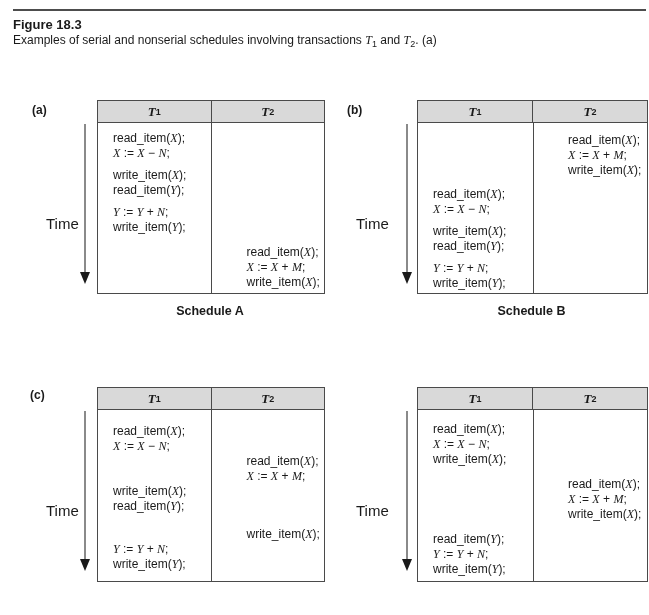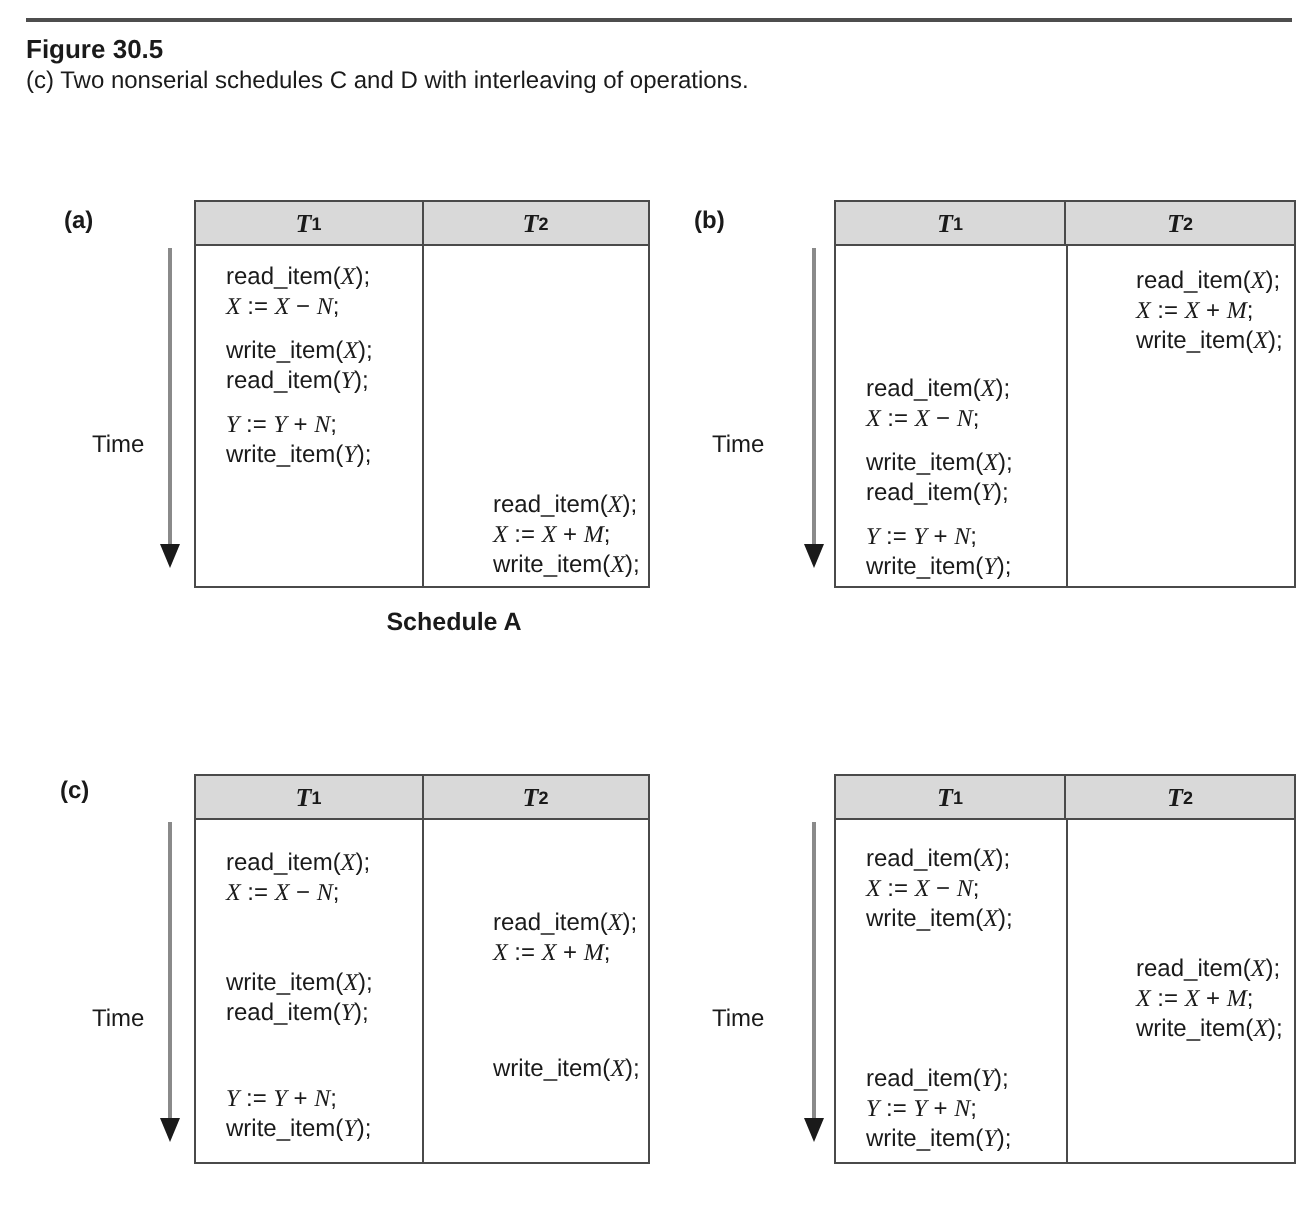--- a/index.html
+++ b/index.html
@@ -15,21 +15,21 @@
 
   .panel{position:absolute;}
   .panel-a{left:30px;top:100px;width:300px;height:225px;}
   .panel-b{left:345px;top:100px;width:304px;height:225px;}
   .panel-c{left:30px;top:387px;width:300px;height:228px;}
   .panel-d{left:345px;top:387px;width:304px;height:228px;}
 
   .panel-label{position:absolute;left:2px;top:3px;font-size:12px;font-weight:bold;}
   .panel-c .panel-label{left:0;top:1px;}
 
-  .time-label{position:absolute;font-size:12px;}
+  .time-label{position:absolute;font-size:15px;}
   .panel-a .time-label,.panel-c .time-label{left:16px;top:115px;}
   .panel-b .time-label,.panel-d .time-label{left:11px;top:115px;}
 
   .time-arrow{position:absolute;top:24px;width:2px;height:148px;background:#8a8a8a;}
   .panel-a .time-arrow,.panel-c .time-arrow{left:54px;}
   .panel-b .time-arrow,.panel-d .time-arrow{left:61px;}
   .time-arrow::after{content:"";position:absolute;left:-4px;top:148px;width:0;height:0;
         border-left:5px solid transparent;border-right:5px solid transparent;
         border-top:12px solid #1a1a1a;}
 
@@ -49,36 +49,36 @@
   .rows-c{padding-top:14px;} .rows-d{padding-top:12px;}
   .vdiv{position:absolute;left:50%;top:0;bottom:0;width:0;border-left:1.5px solid #4a4a4a;}
 
   .oprow{display:flex;height:15px;line-height:15px;font-size:12px;position:relative;gap:43px;}
   .opcell{flex:1;box-sizing:border-box;white-space:nowrap;}
   .opcell.c1{padding-left:15px;}
   .opcell.c2{padding-left:13px;}
   .spacer-row{width:100%;}
 
   .sched-caption{position:absolute;text-align:center;font-size:12.5px;font-weight:bold;}
-  .panel-a .sched-caption,.panel-c .sched-caption{left:84px;width:226px;}
+  .panel-a .sched-caption,.panel-c .sched-caption{left:67px;width:226px;}
   .panel-b .sched-caption,.panel-d .sched-caption{left:72px;width:229px;}
   .panel-a .sched-caption,.panel-b .sched-caption{top:204px;}
   .panel-c .sched-caption,.panel-d .sched-caption{top:206px;}
 </style>
 </head>
 <body>
 
 <div id="page">
 
   <div class="top-rule"></div>
 
-  <div class="fig-title">Figure 30.5</div>
+  <div class="fig-title">Figure 18.3</div>
 
   <div class="fig-caption">
-    <div>(c) Two nonserial schedules C and D with interleaving of operations.</div>
+    <div>Examples of serial and nonserial schedules involving transactions <i>T</i><sub>1</sub> and <i>T</i><sub>2</sub>. (a)</div>
   </div>
 
   <div class="panel panel-a">
     <div class="panel-label">(a)</div>
     <div class="time-label">Time</div>
     <div class="time-arrow"></div>
     <div class="sched-table">
       <div class="sched-header">
         <div class="hcell">
             <i>T</i>
@@ -186,20 +186,21 @@
           <div class="oprow">
             <div class="opcell c1"><i>Y</i> := <i>Y</i> + <i>N</i>;</div>
             <div class="opcell c2"></div>
           </div>
           <div class="oprow">
             <div class="opcell c1">write_item(<i>Y</i>);</div>
             <div class="opcell c2"></div>
           </div>
         </div>
     </div>
+    <div class="sched-caption">Schedule B</div>
   </div>
 
   <div class="panel panel-c">
     <div class="panel-label">(c)</div>
     <div class="time-label">Time</div>
     <div class="time-arrow"></div>
     <div class="sched-table">
       <div class="sched-header">
         <div class="hcell">
             <i>T</i>

